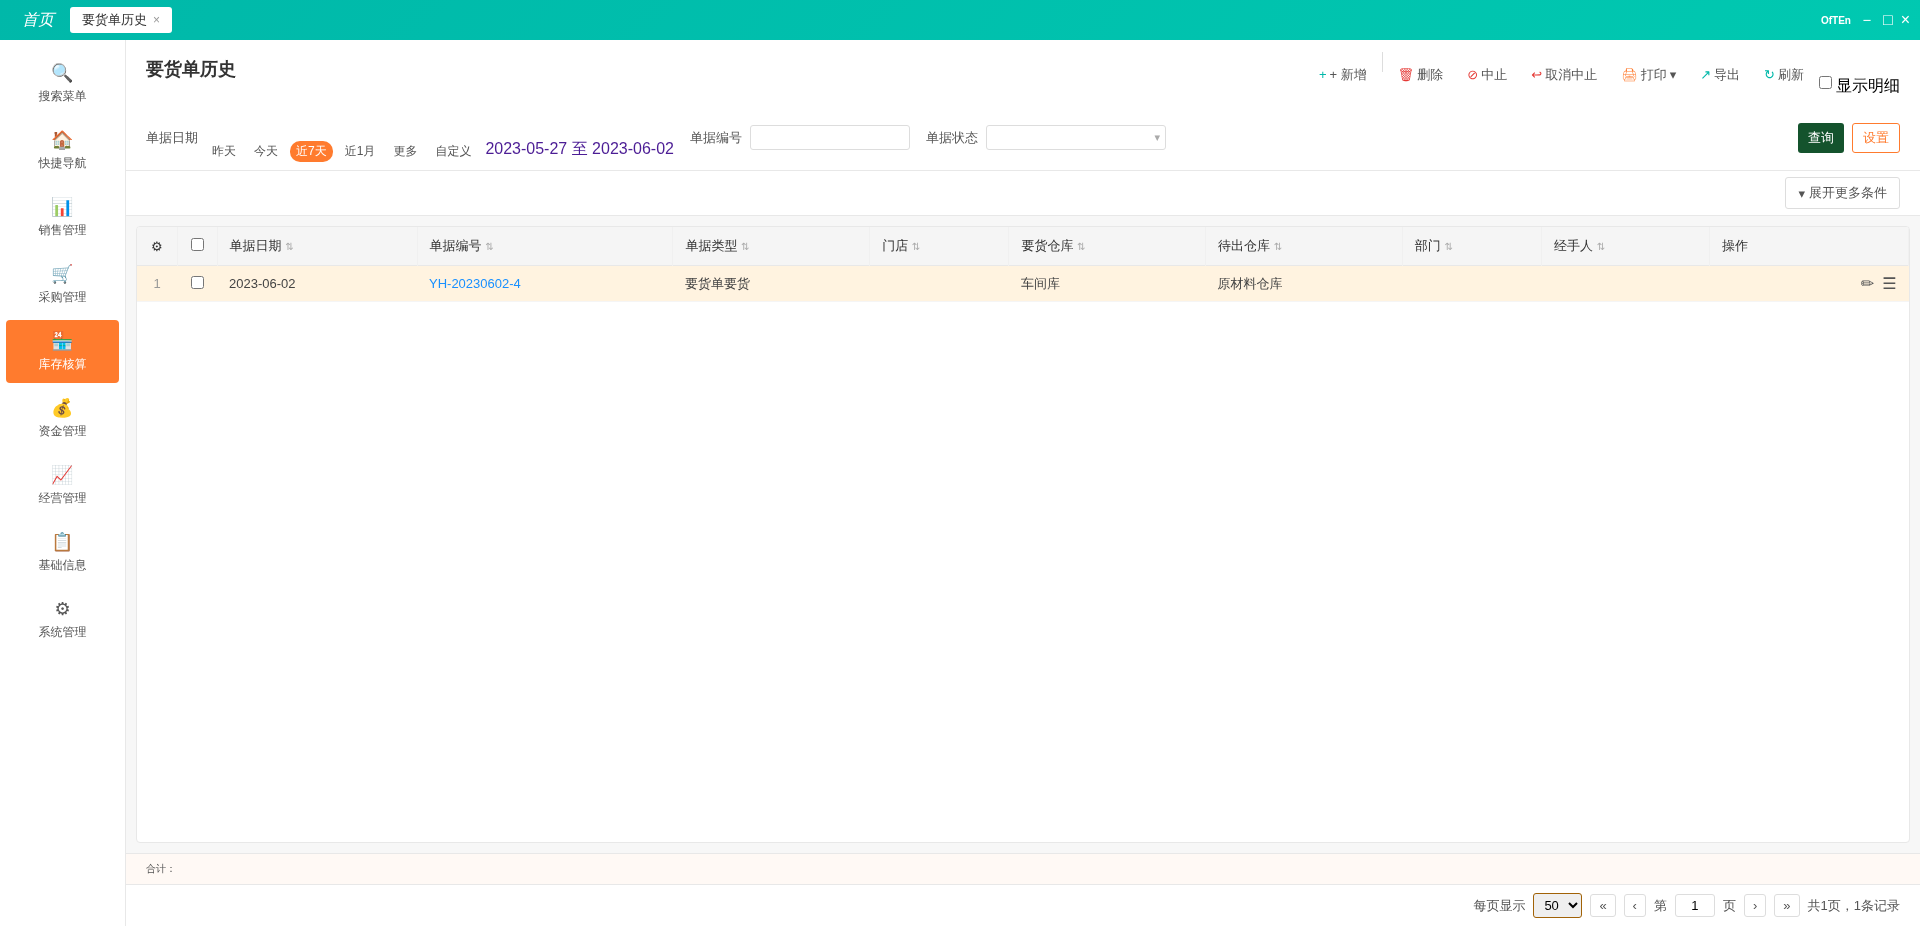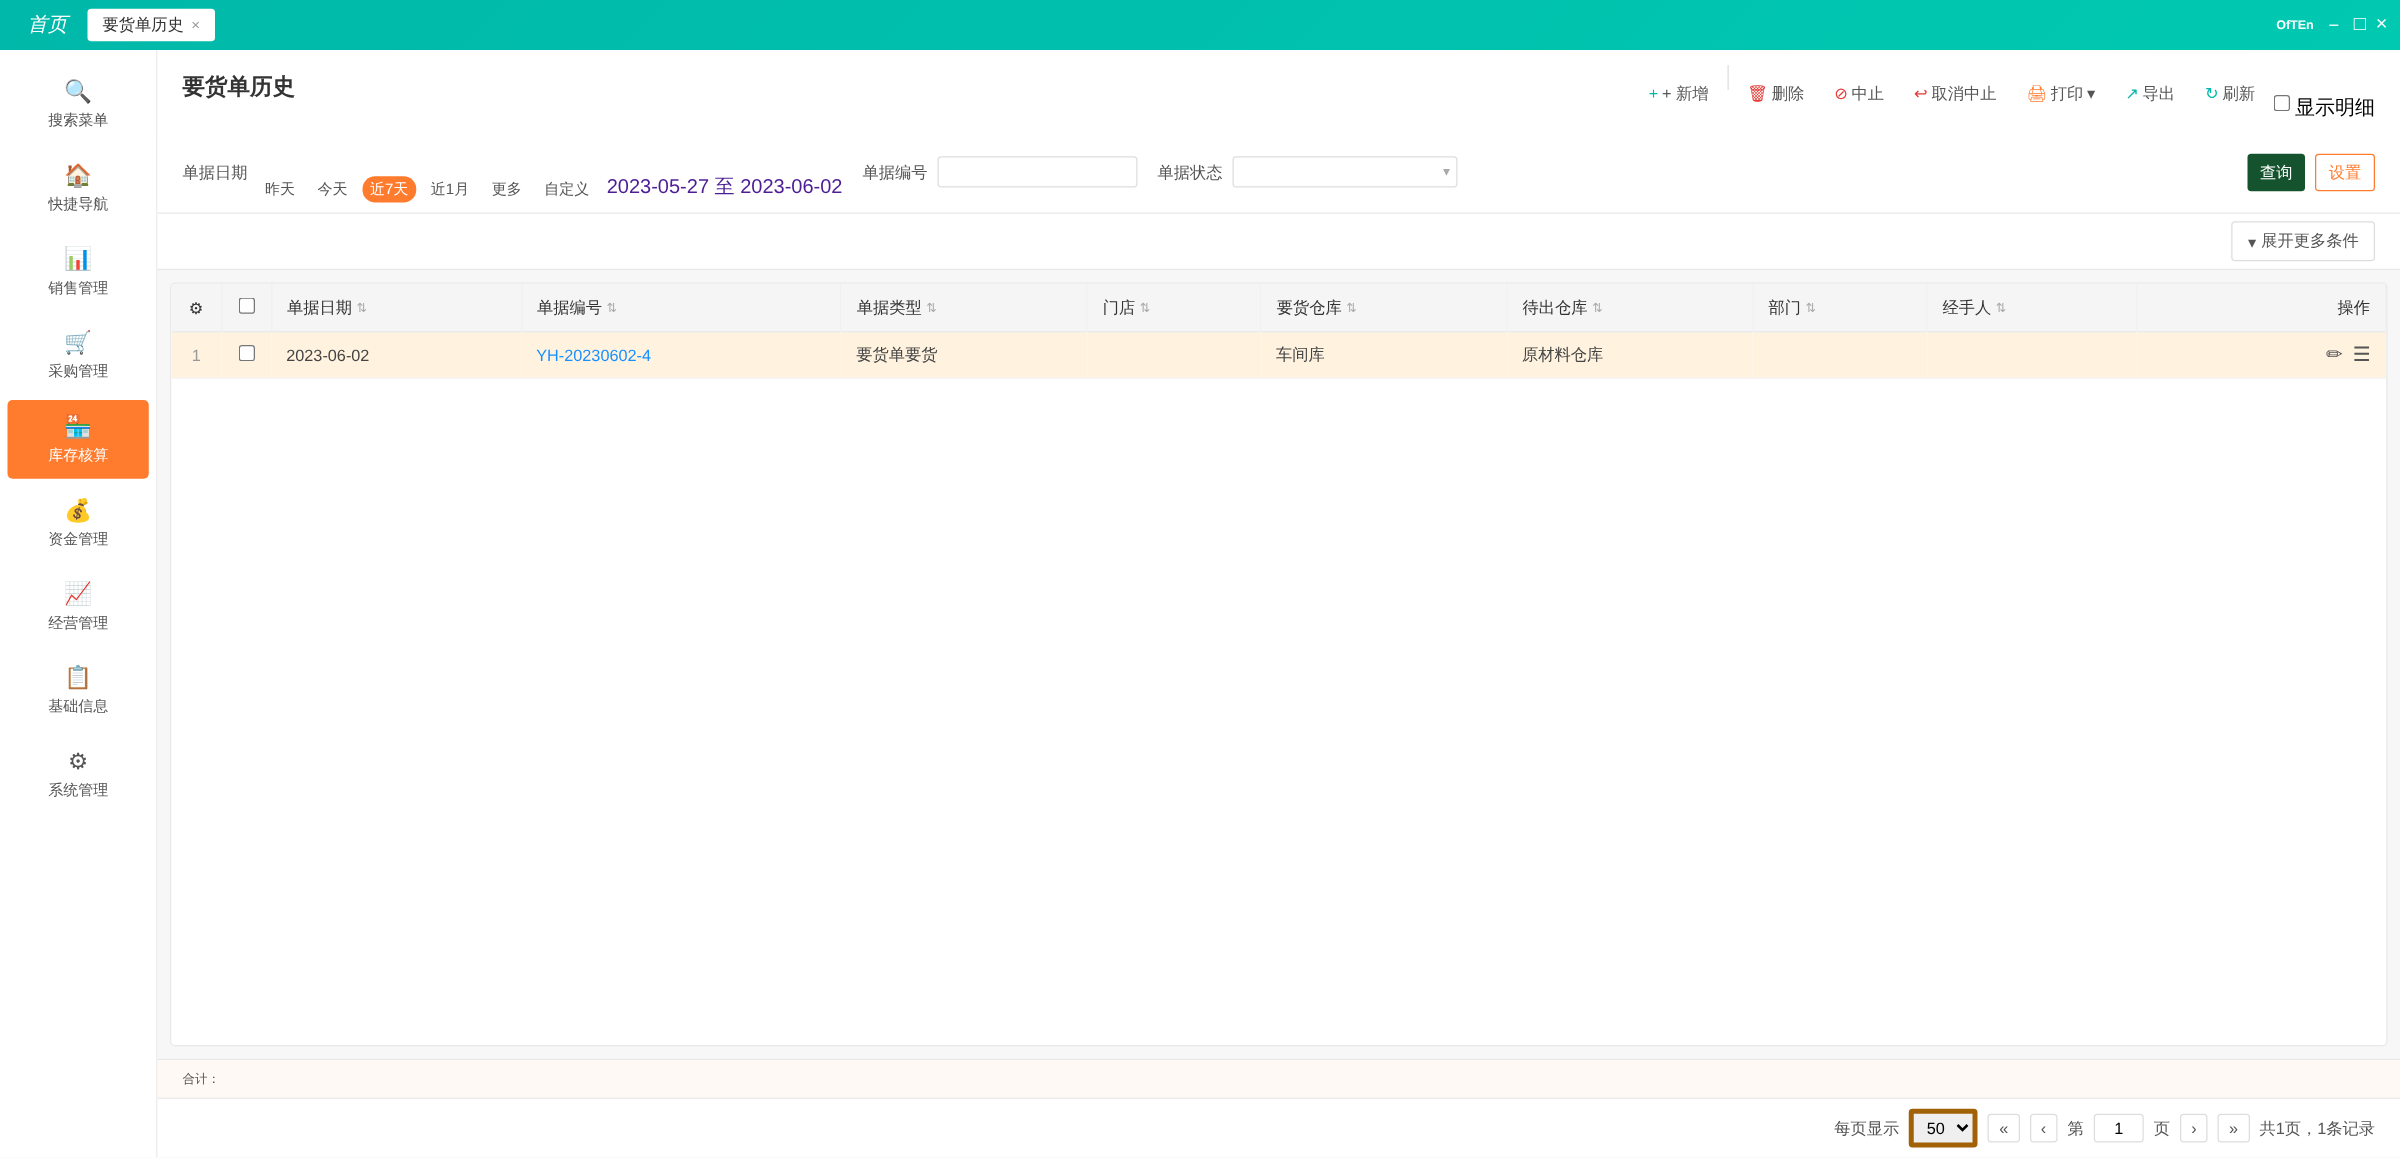--- a/index.html
+++ b/index.html
@@ -254,21 +254,21 @@
       padding: 8px 20px;
       display: flex;
       align-items: center;
       justify-content: flex-end;
       gap: 8px;
       font-size: 13px;
       color: #555;
       flex-shrink: 0;
     }
     .pagination select {
-      border: 4px solid #a16207;
+      border: 1px solid #a16207;
       border-radius: 3px;
       padding: 3px 6px;
       font-size: 13px;
       outline: none;
     }
     .page-btn {
       padding: 3px 8px;
       border: 1px solid #ddd;
       border-radius: 3px;
       cursor: pointer;
@@ -467,21 +467,21 @@
               <span class="sort-icon">⇅</span>
             </th>
             <th class="sortable">
               <span>部门</span>
               <span class="sort-icon">⇅</span>
             </th>
             <th class="sortable">
               <span>经手人</span>
               <span class="sort-icon">⇅</span>
             </th>
-            <th style="text-align:right; min-width:90px;">
+            <th style="min-width:90px;">
               <span>操作</span>
             </th>
           </tr>
         </thead>
         <tbody>
           <tr class="highlighted">
             <td class="row-num">1</td>
             <td class="checkbox-col">
               <input type="checkbox" class="checkbox" style="">
             </td>

